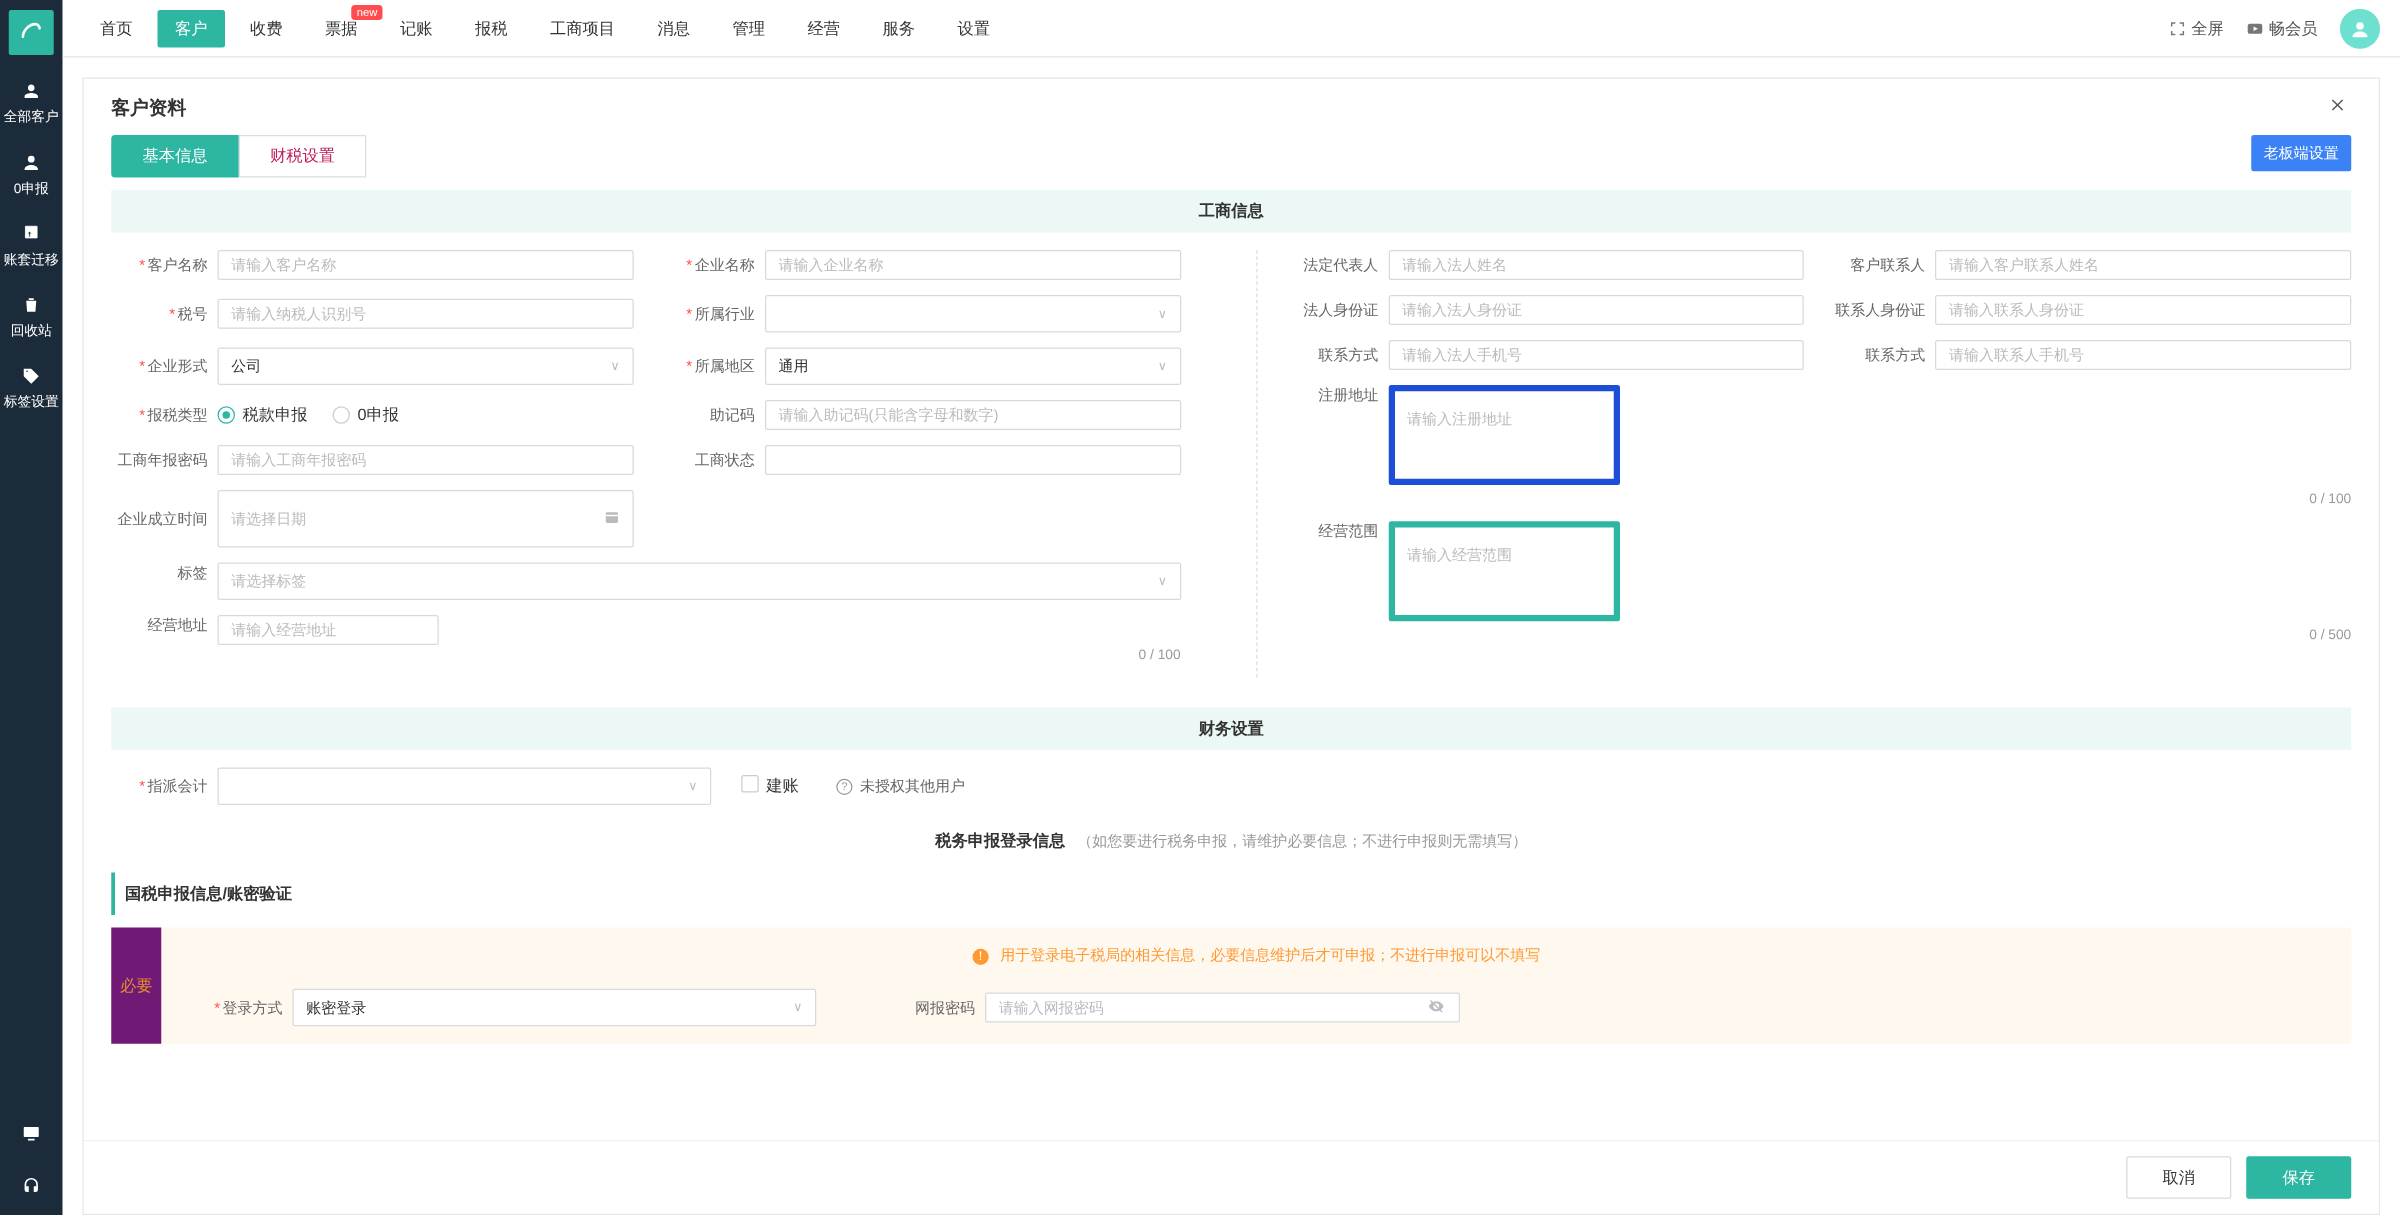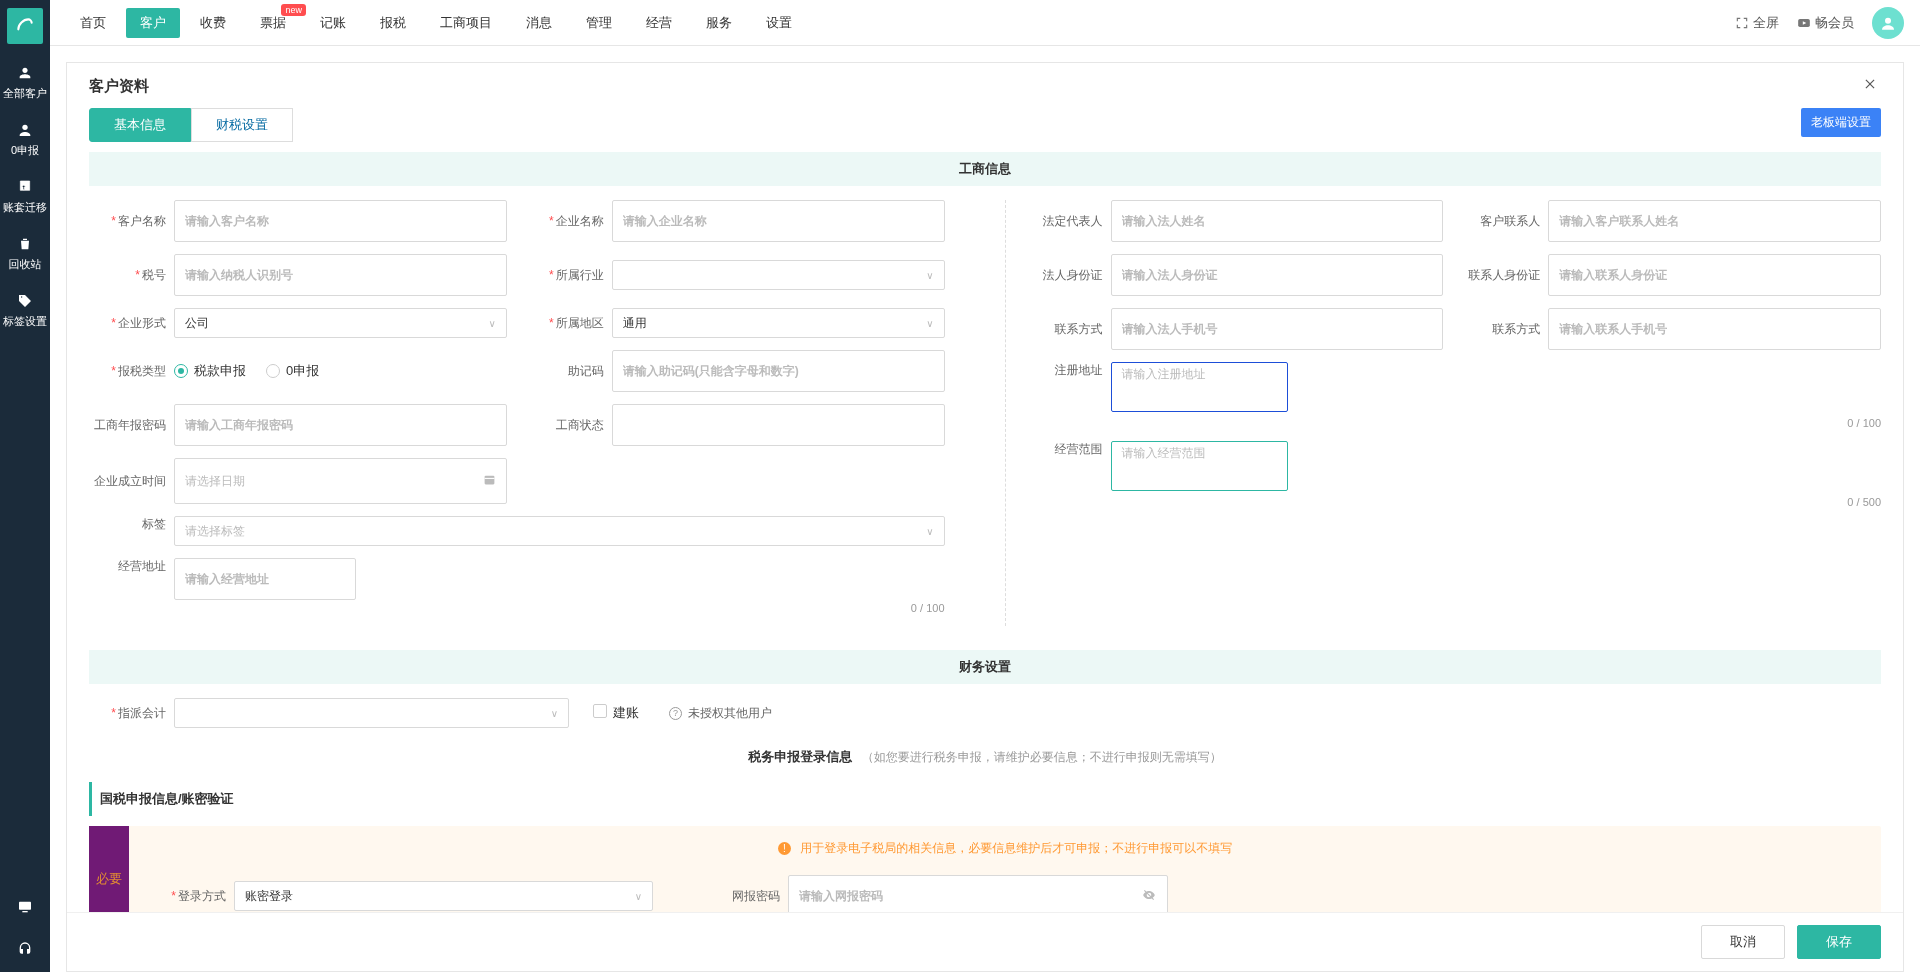--- a/index.html
+++ b/index.html
@@ -181,21 +181,21 @@
 }
 .tab-bar {
   display: flex;
   padding: 12px 22px 0;
   position: relative;
 }
 .tab {
   padding: 7px 24px;
   cursor: pointer;
   font-size: 13px;
-  color: #0369a1;
+  color: #be185d;
   border: 1px solid #ddd;
 }
 .tab:first-child {
   border-radius: 3px 0 0 3px;
 }
 .tab:last-child {
   border-radius: 0 3px 3px 0;
   border-left: none;
 }
 .tab.active {
@@ -269,29 +269,28 @@
   padding-right: 8px;
   flex-shrink: 0;
 }
 .required::before {
   content: "*";
   color: #ff4d4f;
   margin-right: 2px;
 }
 .input {
   flex: 1;
-  height: 42px;
+  height: 24px;
   border: 1px solid #d9d9d9;
   border-radius: 2px;
   padding: 0 10px;
   font-size: 12px;
   color: #333;
   background: #fff;
   outline: none;
-  font-weight: bold;
 }
 .input::placeholder {
   color: #bbb;
 }
 .select {
   flex: 1;
   height: 30px;
   border: 1px solid #d9d9d9;
   border-radius: 2px;
   padding: 0 10px;
@@ -303,23 +302,23 @@
   align-items: center;
   justify-content: space-between;
   cursor: pointer;
 }
 .select-arrow {
   color: #bbb;
   font-size: 10px;
 }
 .textarea {
   flex: 1;
-  border: 1px solid #1d4ed8;
-  border-radius: 2px;
-  padding: 3px 10px;
+  border: 5px solid #1d4ed8;
+  border-radius: 2px;
+  padding: 14px 10px;
   font-size: 12px;
   resize: none;
   outline: none;
   font-family: inherit;
 }
 .textarea::placeholder {
   color: #bbb;
 }
 .textarea.focused {
   border-color: #2db7a3;

